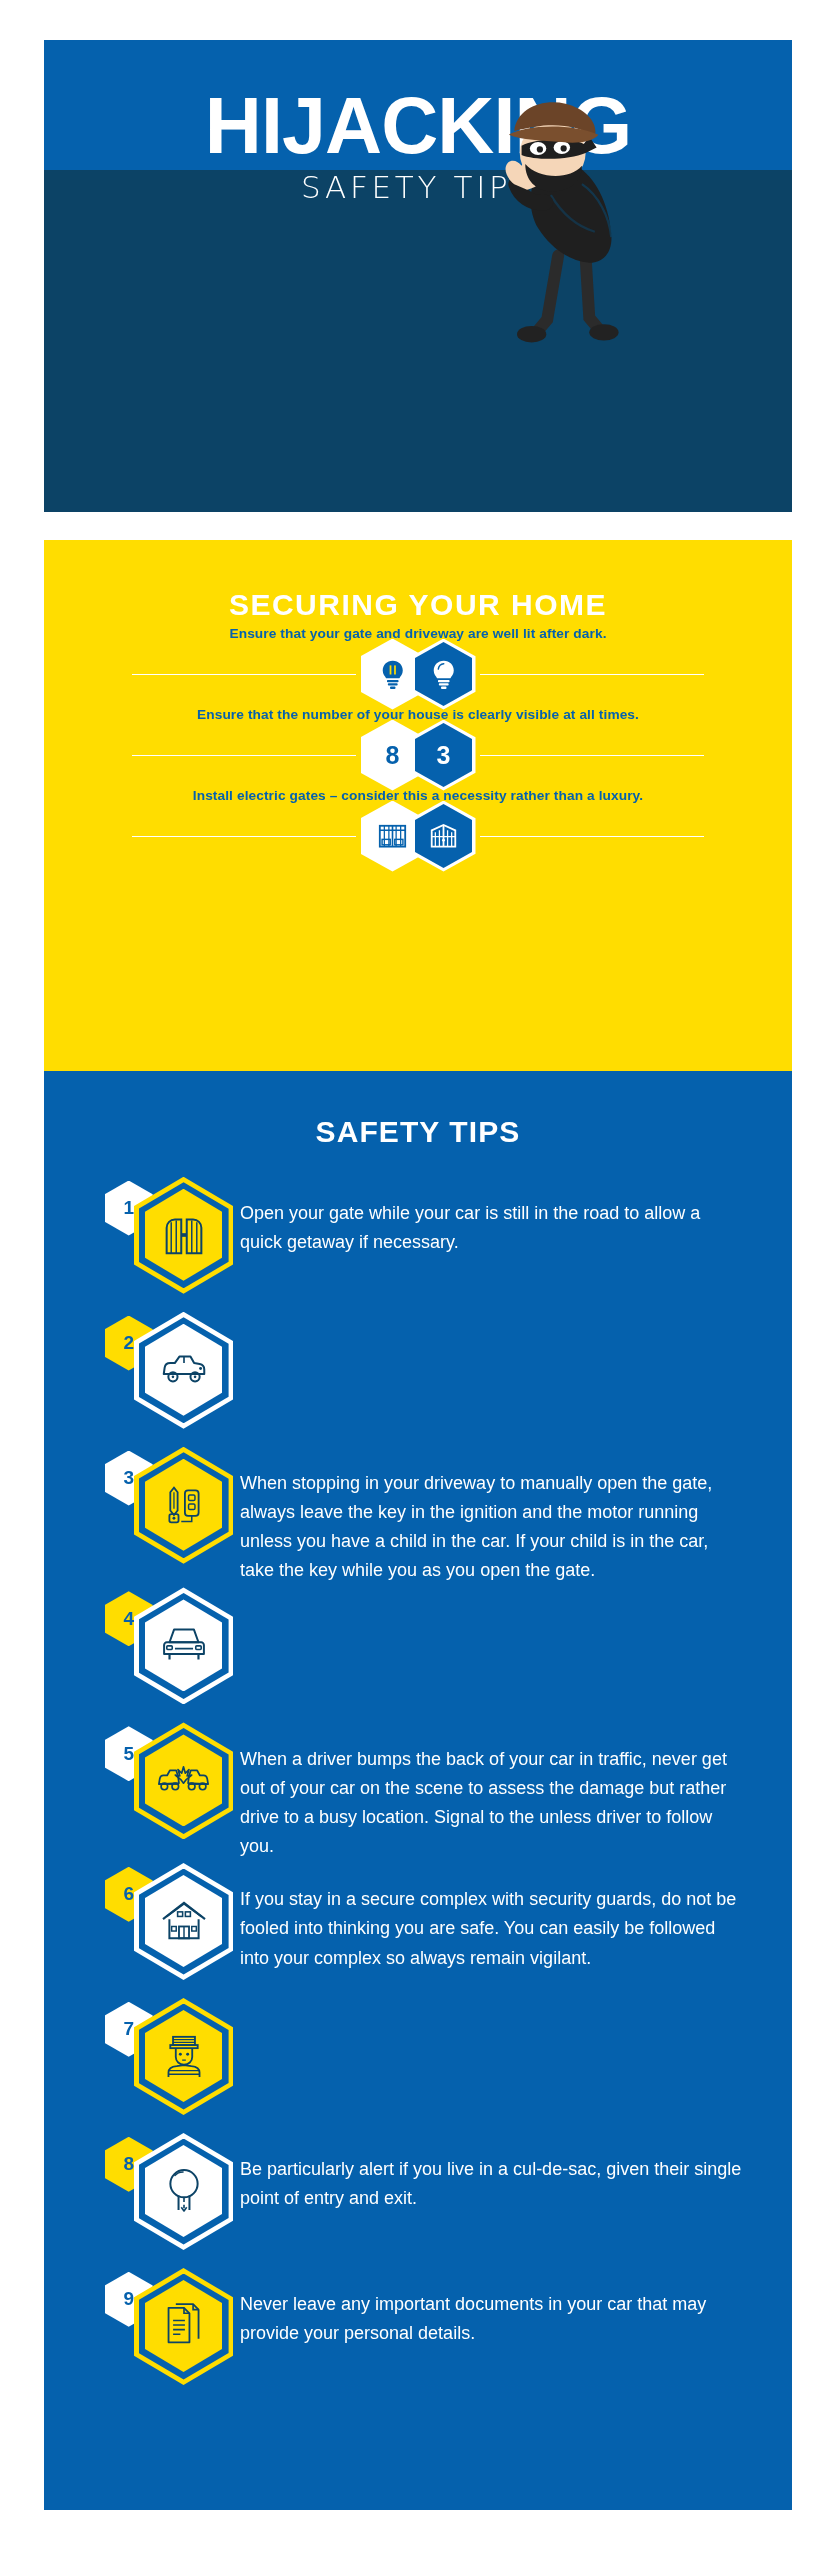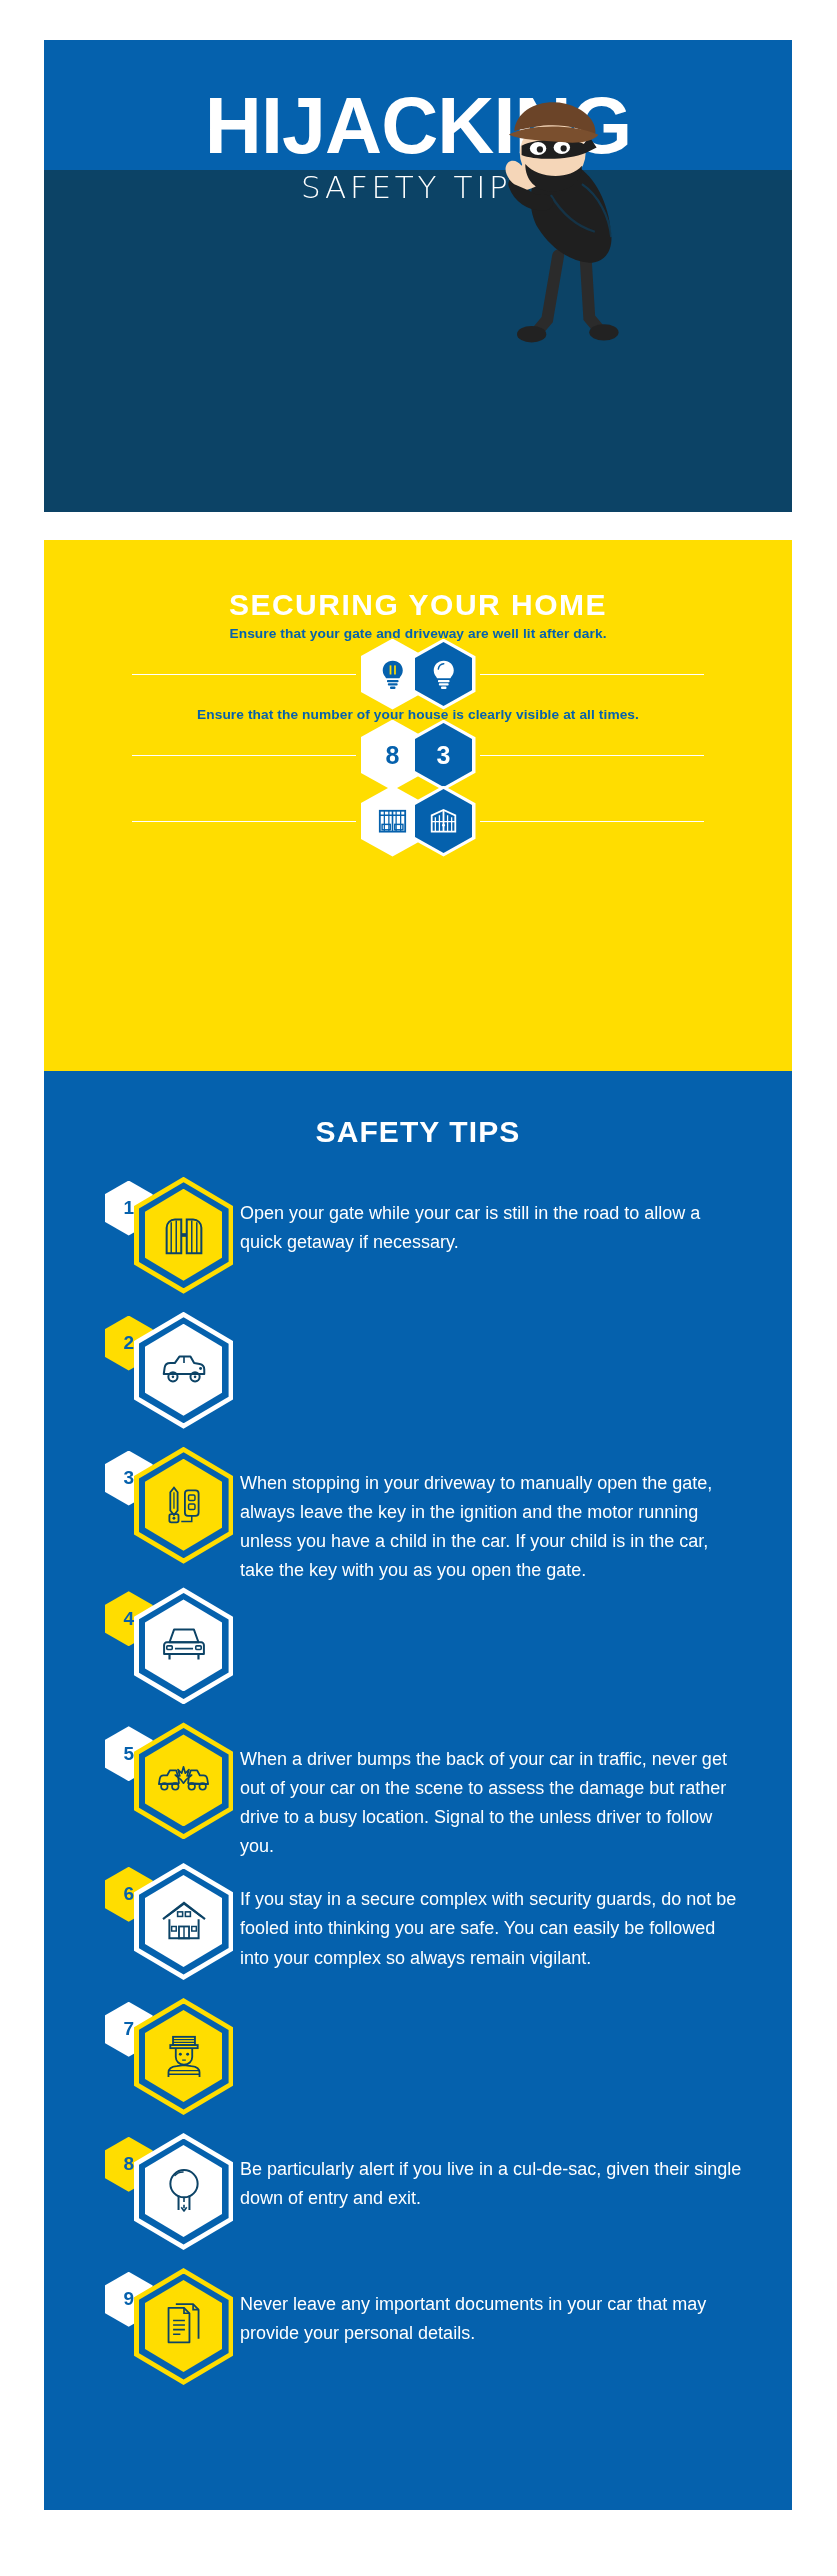--- a/index.html
+++ b/index.html
@@ -344,20 +344,21 @@
           <div class="hex-outer second">
             <div class="hex blue">
               <span class="num">3</span>
             </div>
           </div>
         </div>
       </div>
     </div>
 
     <div class="home-row">
+      <div class="home-text">Install electric gates – consider this a necessity rather than a luxury.</div>
       <div class="divider-wrap">
         <div class="rule left"></div>
         <div class="rule right"></div>
         <div class="hexpair">
           <div class="hex-outer">
             <div class="hex white">
               <svg width="29" height="27.5" viewBox="0 0 32 30" class="icon-svg">
                 <rect x="2" y="4" width="28" height="23" fill="none" stroke="#0561AD" stroke-width="2"></rect>
                 <line x1="2" y1="9" x2="30" y2="9" stroke="#0561AD" stroke-width="1.6"></line>
                 <line x1="7" y1="4" x2="7" y2="27" stroke="#0561AD" stroke-width="1.4"></line>
@@ -460,21 +461,21 @@
                 <circle cx="12" cy="38.5" r="1.6" fill="#0C4366"></circle>
 
                 <rect x="24" y="8" width="15" height="28" rx="3.5" fill="none" stroke="#0C4366" stroke-width="2"></rect>
                 <rect x="28" y="13" width="7" height="6" rx="1.4" fill="none" stroke="#0C4366" stroke-width="1.6"></rect>
                 <rect x="28" y="23" width="7" height="6" rx="1.4" fill="none" stroke="#0C4366" stroke-width="1.6"></rect>
                 <path d="M31.5 36 L31.5 42 L20 42" stroke="#0C4366" stroke-width="1.6" fill="none"></path>
               </svg>
             </div>
           </div>
         </div>
-        <div class="tip-text">When stopping in your driveway to manually open the gate, always leave the key in the ignition and the motor running unless you have a child in the car. If your child is in the car, take the key with you as you open the gate.</div>
+        <div class="tip-text">When stopping in your driveway to manually open the gate, always leave the key in the ignition and the motor running unless you have a child in the car. If your child is in the car, take the key while you as you open the gate.</div>
       </div>
 
       <div class="tip">
         <div class="tip-badge">
           <div class="num-hex yellow-badge">
             <span class="n">4</span>
           </div>
           <div class="icon-hex-wrap">
             <div class="icon-hex-ring ring-white"></div>
             <div class="icon-hex-inner inner-blue"></div>
@@ -592,21 +593,21 @@
                 <path d="M12 9 C14 6.5 17.5 5 21 5" stroke="#0C4366" stroke-width="1.6" fill="none" stroke-linecap="round"></path>
                 <path d="M16 31 L16 47" stroke="#0C4366" stroke-width="2.2" fill="none"></path>
                 <path d="M28 31 L28 47" stroke="#0C4366" stroke-width="2.2" fill="none"></path>
                 <line x1="22" y1="33" x2="22" y2="38" stroke="#0C4366" stroke-width="1.8"></line>
                 <line x1="22" y1="41" x2="22" y2="45" stroke="#0C4366" stroke-width="1.8"></line>
                 <path d="M19 44 L22 48 L25 44" fill="none" stroke="#0C4366" stroke-width="1.8" stroke-linejoin="round"></path>
               </svg>
             </div>
           </div>
         </div>
-        <div class="tip-text">Be particularly alert if you live in a cul-de-sac, given their single down of entry and exit.</div>
+        <div class="tip-text">Be particularly alert if you live in a cul-de-sac, given their single point of entry and exit.</div>
       </div>
 
       <div class="tip">
         <div class="tip-badge">
           <div class="num-hex white-badge">
             <span class="n">9</span>
           </div>
           <div class="icon-hex-wrap">
             <div class="icon-hex-ring ring-yellow"></div>
             <div class="icon-hex-inner inner-blue"></div>

